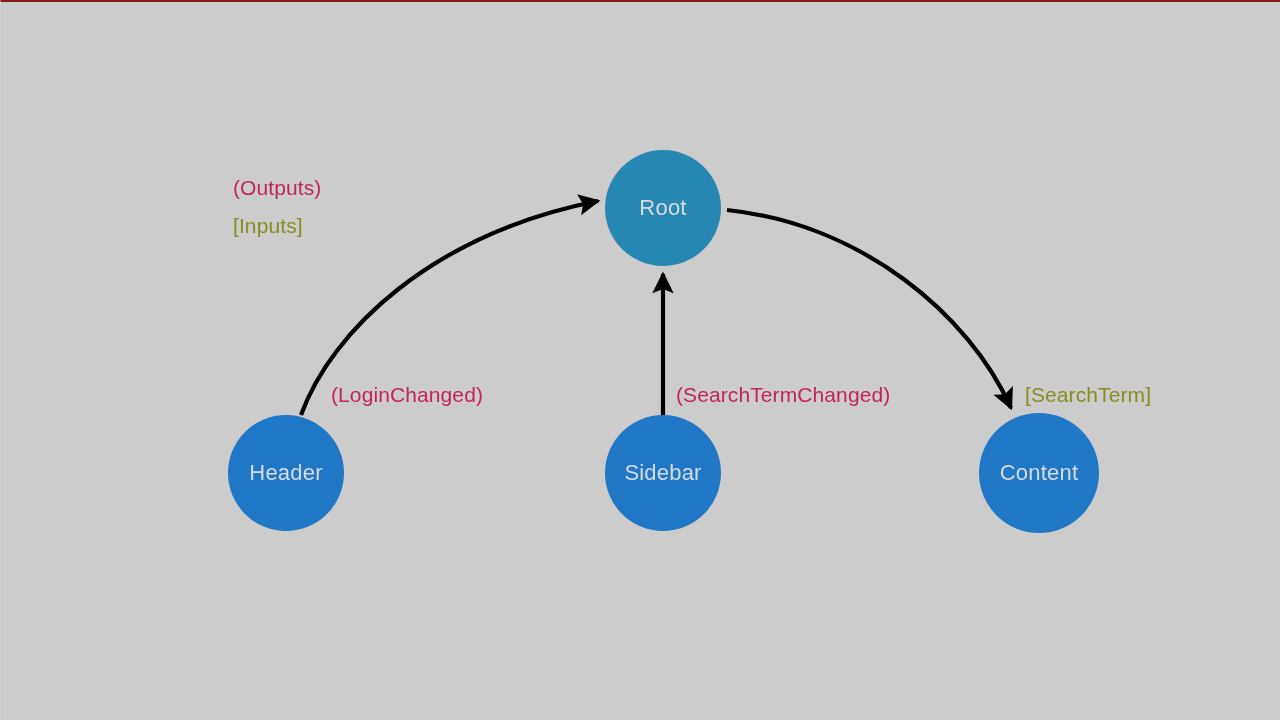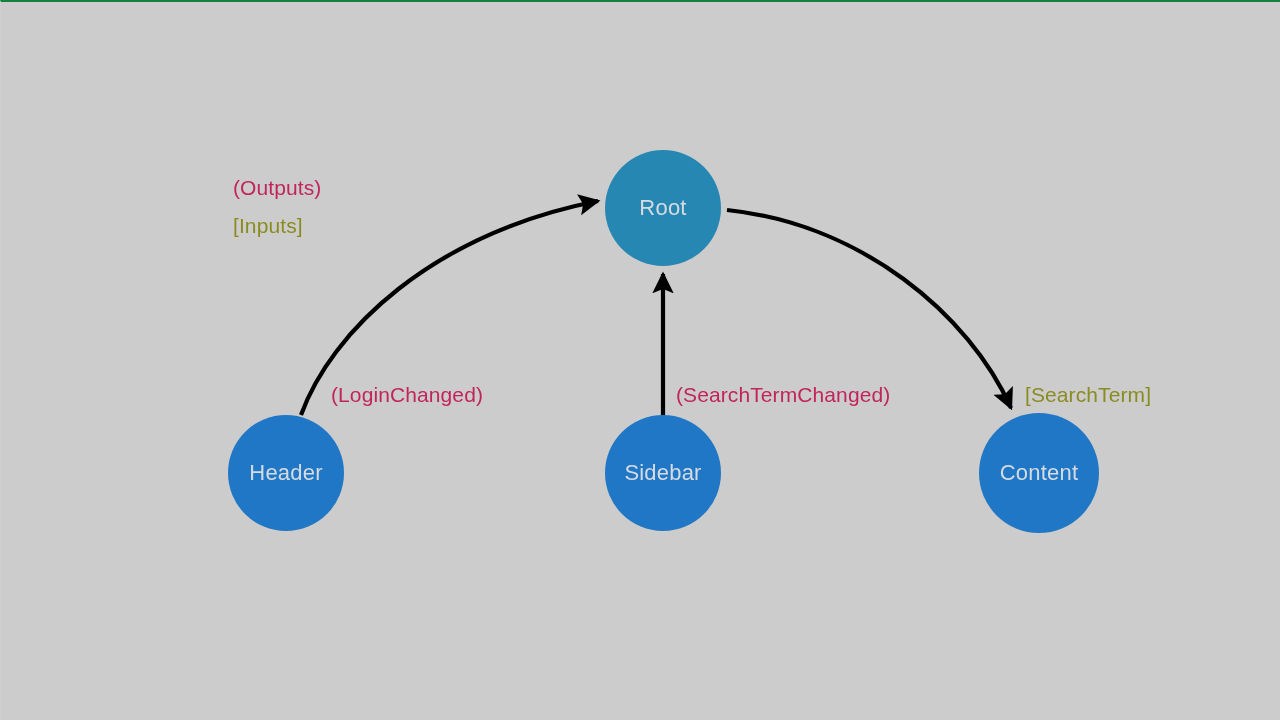--- a/index.html
+++ b/index.html
@@ -13,21 +13,21 @@
     height: 720px;
     overflow: hidden;
     font-family: "Liberation Sans", sans-serif;
   }
   #canvas {
     position: relative;
     width: 1280px;
     height: 720px;
     background: #cccccc;
     box-sizing: border-box;
-    border-top: 2px solid #15803d;
+    border-top: 2px solid #7f1d1d;
     border-left: 1px solid #d0d0d0;
   }
   #diagram-svg {
     position: absolute;
     top: 0;
     left: 0;
     width: 1280px;
     height: 720px;
     display: block;
   }

